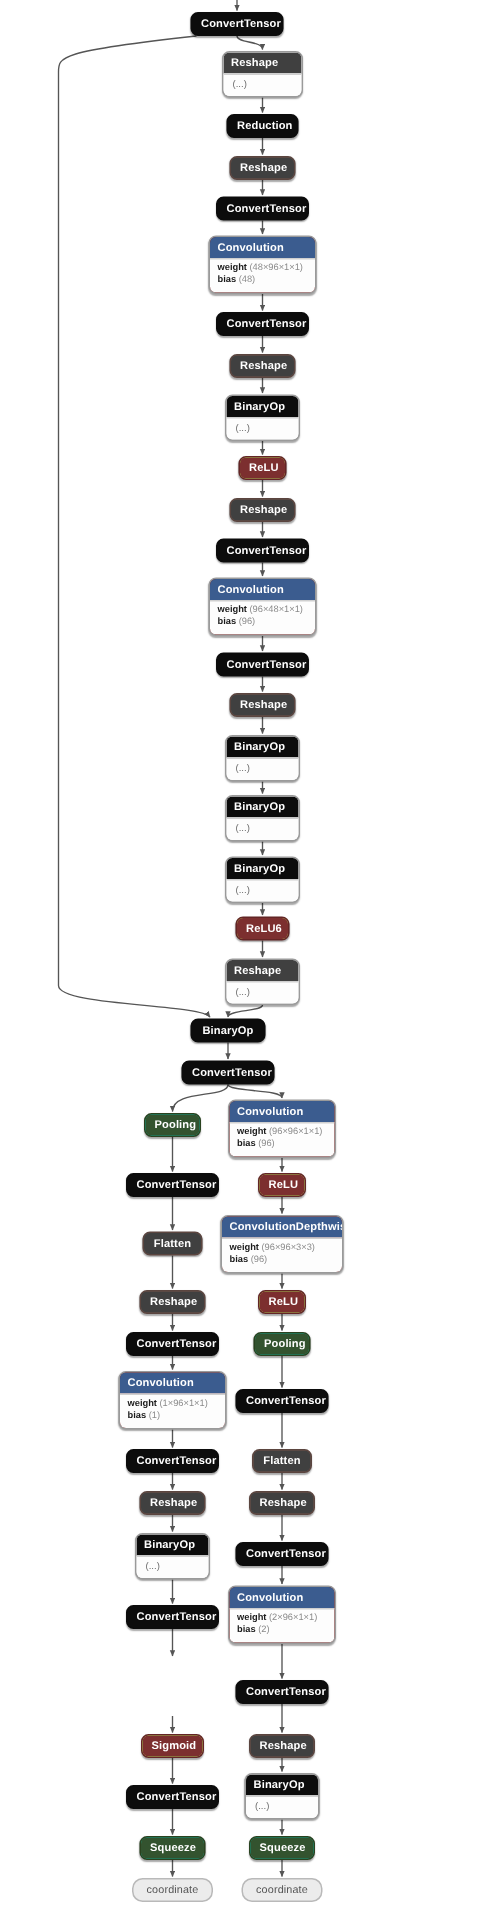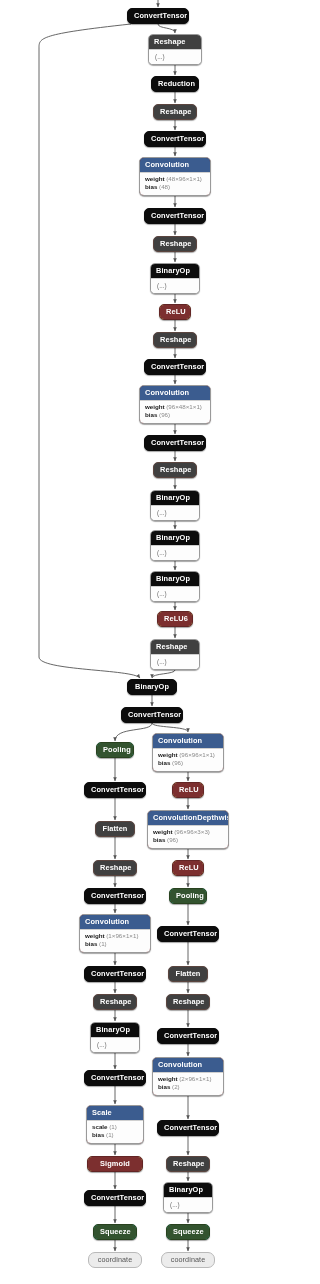--- a/index.html
+++ b/index.html
@@ -349,31 +349,24 @@
       <div class="node t-black" style="left: 115px; top: 1070px; width: 62px;">
         <div class="hdr">ConvertTensor</div>
       </div>
       <div class="node t-blue with-body" style="left: 188px; top: 1057px; width: 72px;">
         <div class="hdr">Convolution</div>
         <div class="body">
           <div class="attr"><span class="k">weight</span><span class="v"> (2×96×1×1)</span></div>
           <div class="attr"><span class="k">bias</span><span class="v"> (2)</span></div>
         </div>
       </div>
-      <div class="node t-blue with-body" style="left: 115px; top: 1105px; width: 58px;">
-        <div class="hdr">Scale</div>
-        <div class="body">
-          <div class="attr"><span class="k">scale</span><span class="v"> (1)</span></div>
-          <div class="attr"><span class="k">bias</span><span class="v"> (1)</span></div>
-        </div>
-      </div>
       <div class="node t-black" style="left: 188px; top: 1120px; width: 62px;">
         <div class="hdr">ConvertTensor</div>
       </div>
-      <div class="node t-red" style="left: 115px; top: 1156px; width: 56px;">
+      <div class="node t-red" style="left: 115px; top: 1156px; width: 42px;">
         <div class="hdr">Sigmoid</div>
       </div>
       <div class="node t-brown" style="left: 188px; top: 1156px; width: 44px;">
         <div class="hdr">Reshape</div>
       </div>
       <div class="node t-black" style="left: 115px; top: 1190px; width: 62px;">
         <div class="hdr">ConvertTensor</div>
       </div>
       <div class="node t-black with-body" style="left: 188px; top: 1182px; width: 50px;">
         <div class="hdr">BinaryOp</div>

